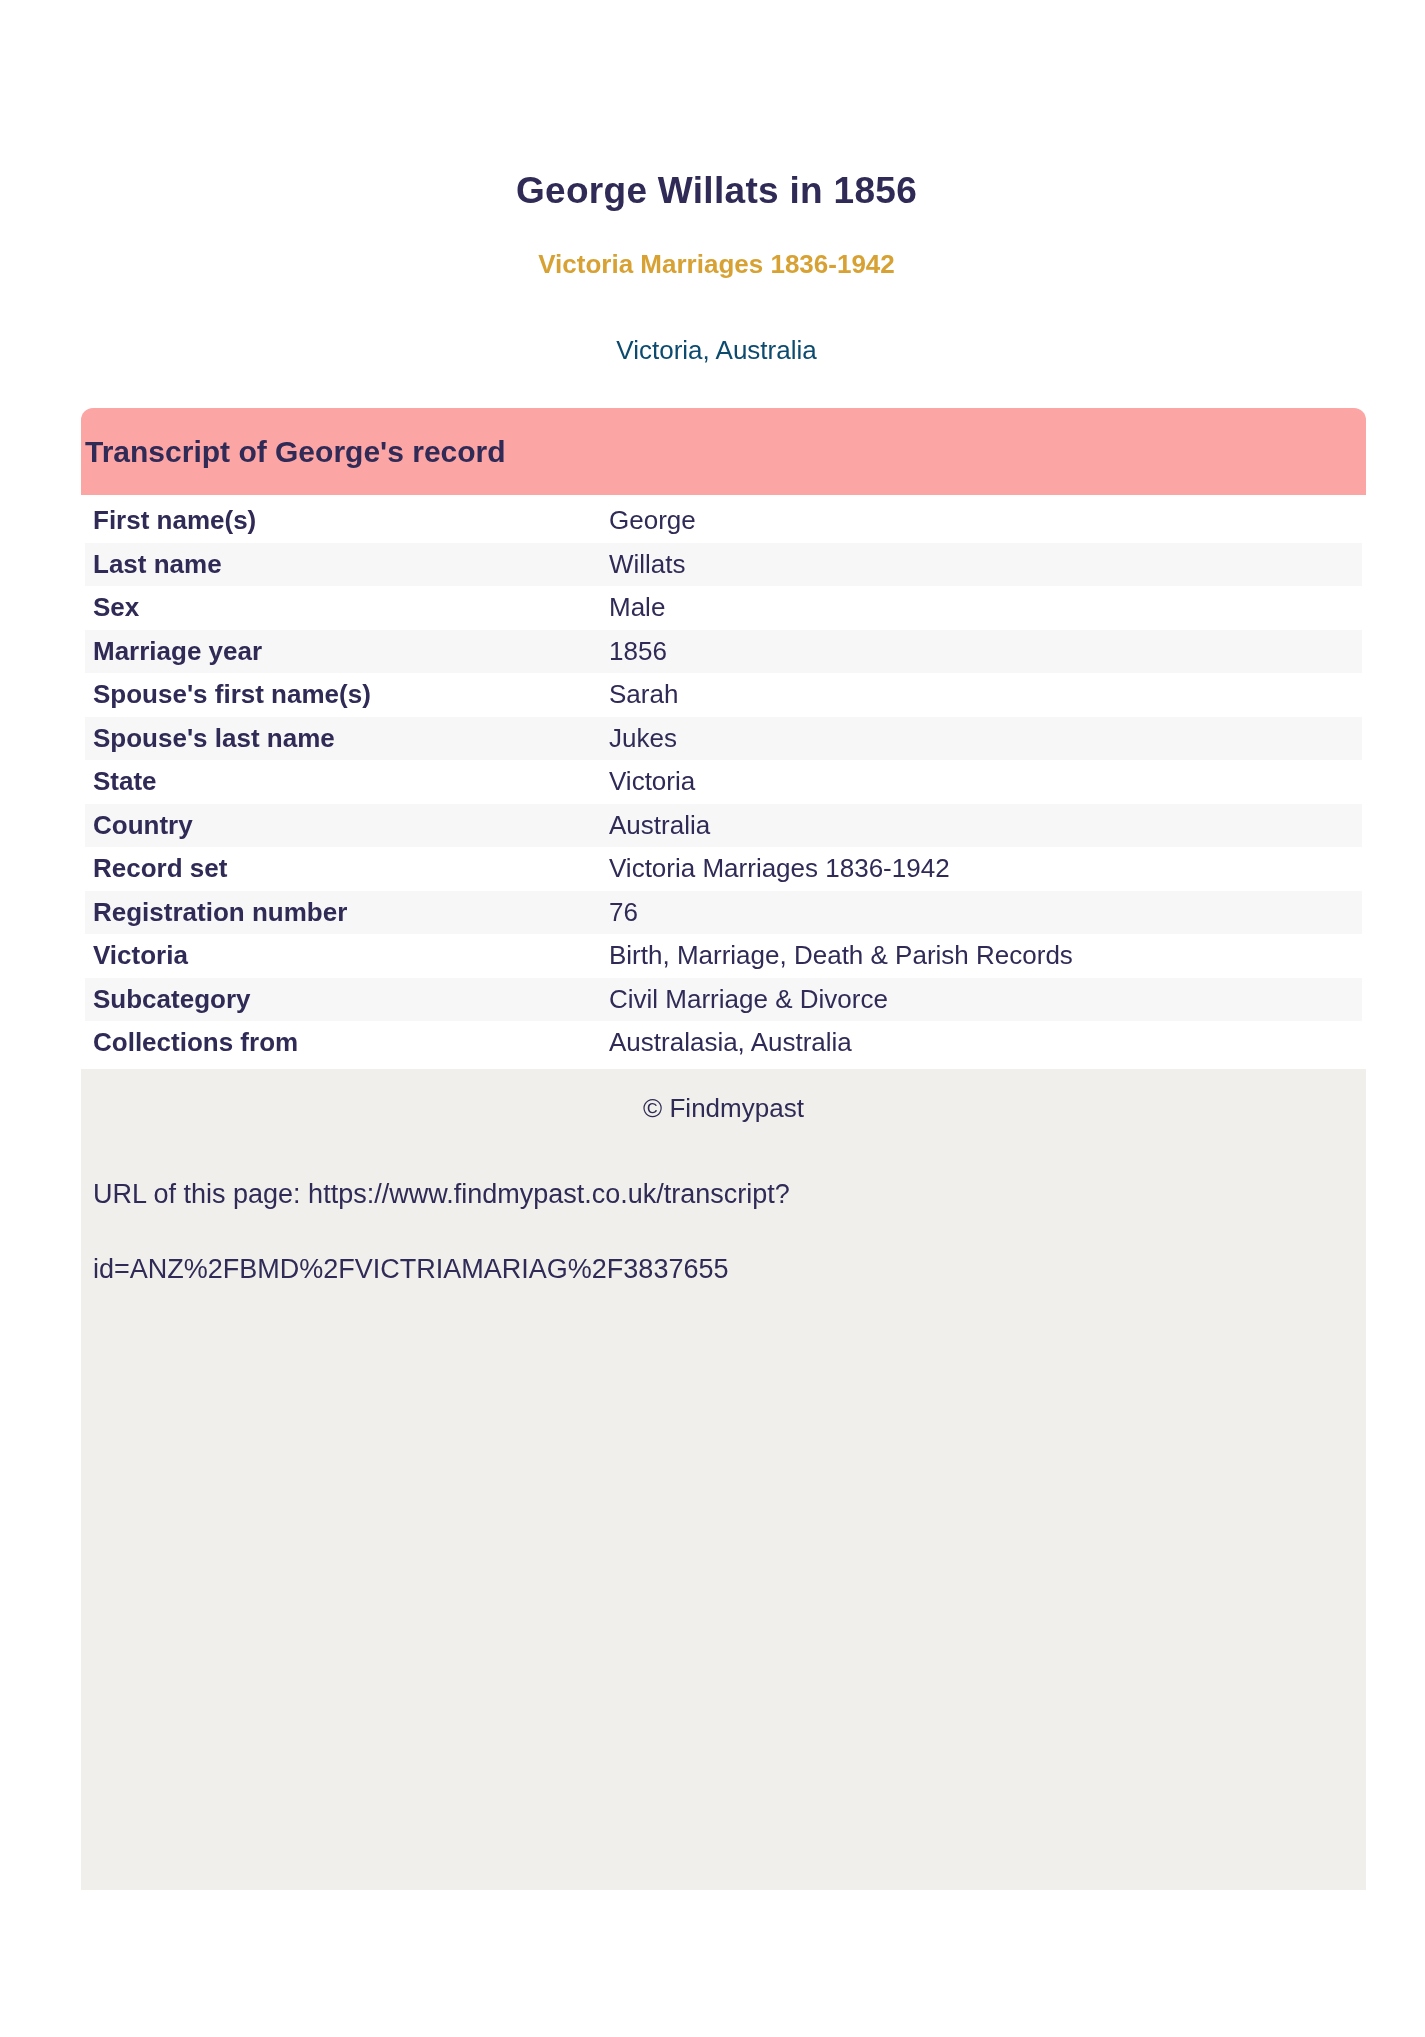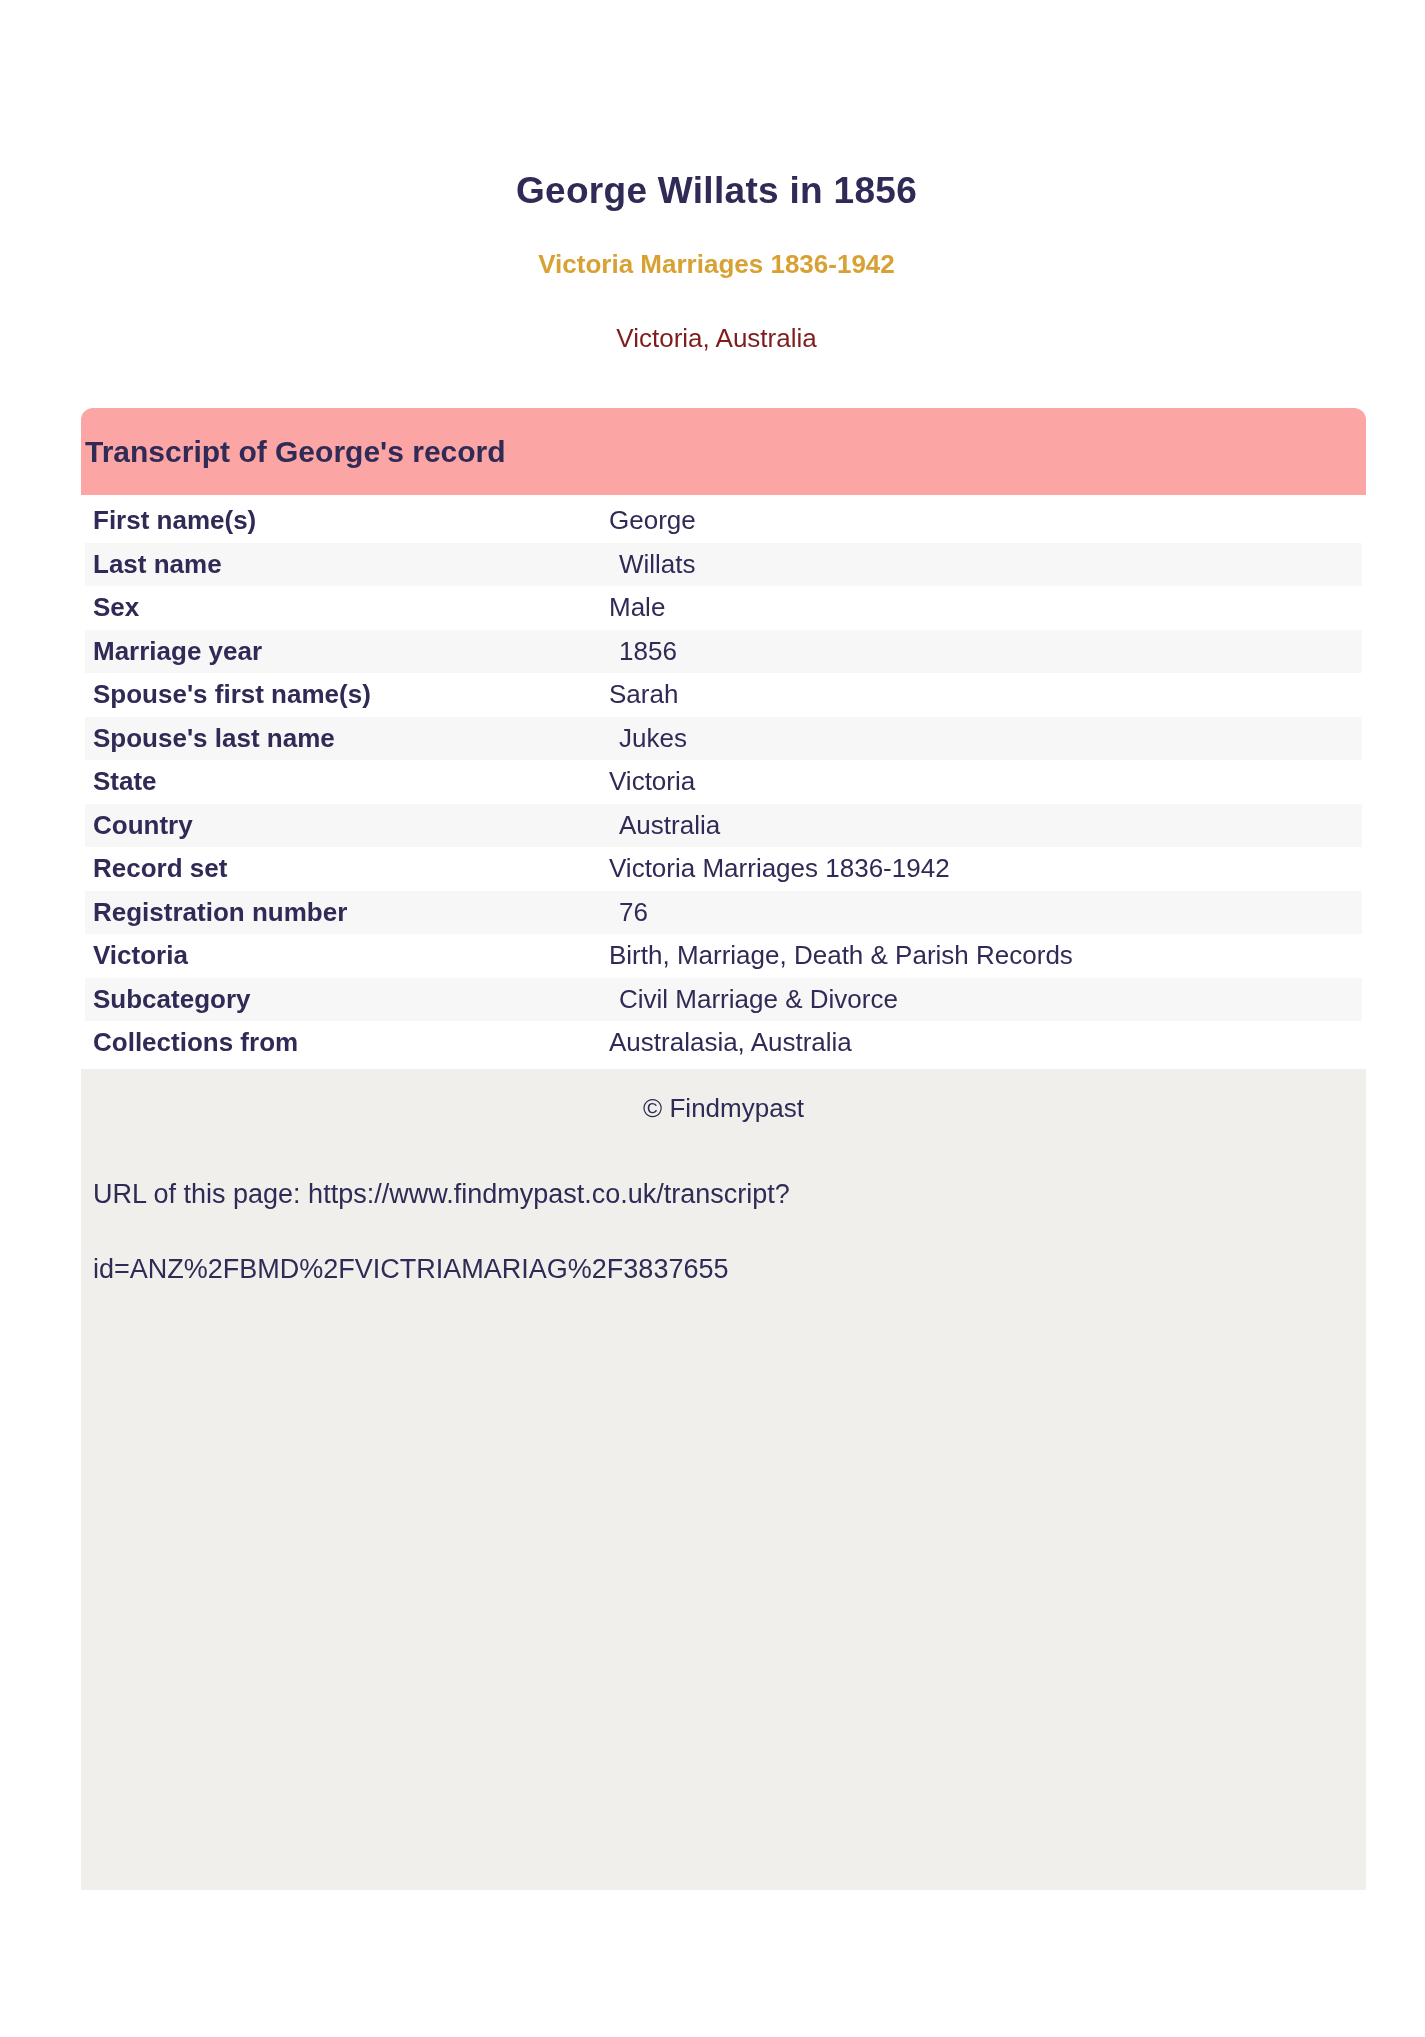--- a/index.html
+++ b/index.html
@@ -23,24 +23,24 @@
     color: #2f2b56;
   }
   .record-set-title {
     margin-top: 34px;
     font-size: 26px;
     font-weight: bold;
     line-height: 1;
     color: #d7a233;
   }
   .location {
-    margin-top: 40px;
+    margin-top: 52px;
     font-size: 26px;
     line-height: 1;
-    color: #7f1d1d;
+    color: #0c4a6e;
   }
 
   
   .content {
     position: absolute;
     left: 73px;
     top: 400px;
     width: 1293px;
   }
   .section-header {
@@ -56,21 +56,21 @@
   }
   .record-table { width: 100%; }
   .row {
     display: flex;
     height: 43.5px;
     align-items: center;
     padding-left: 4px;
     font-size: 26px;
     background: #ffffff;
   }
-  .row.alt { background: #f7f7f7; gap: 10px; }
+  .row.alt { background: #f7f7f7; }
   .row .label { width: 516px; font-weight: bold; flex: none; }
   .row .value { flex: 1; }
 
   
   .footer-block {
     background: #f0efeb;
     height: 821px;
     padding-top: 22px;
   }
   .copyright {

